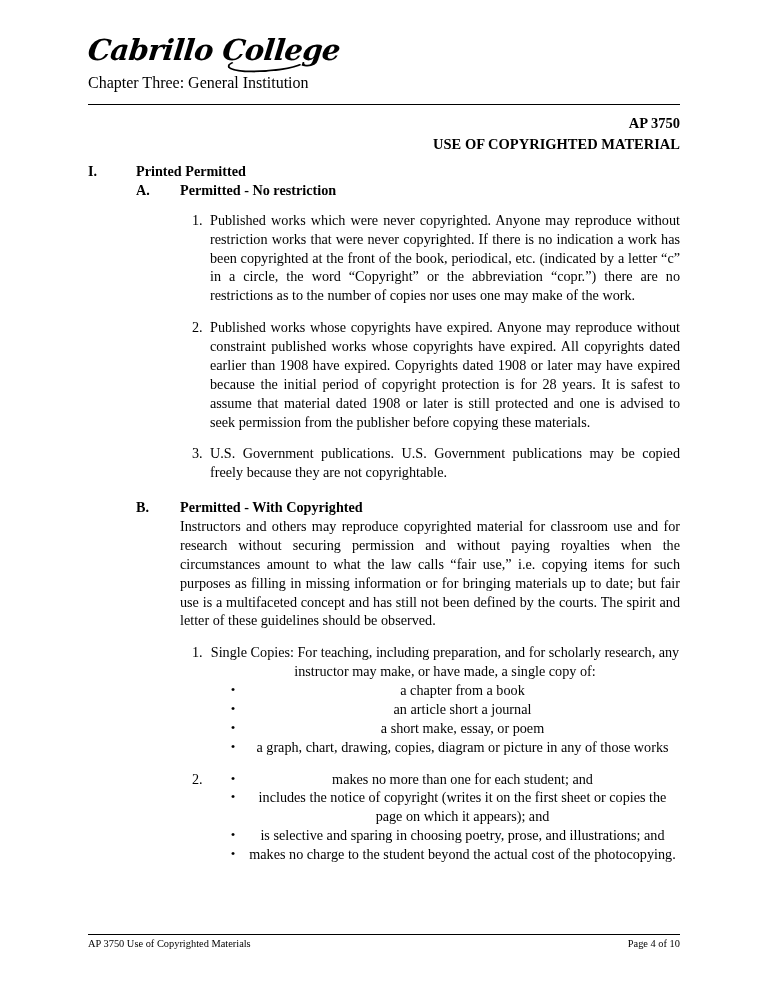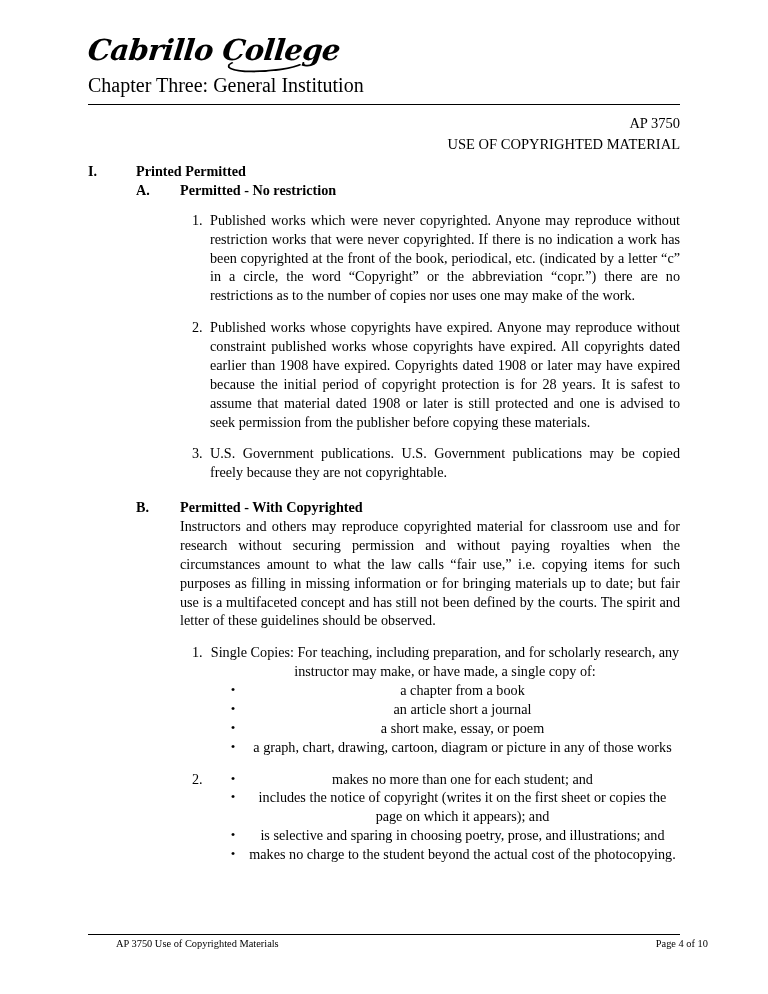--- a/index.html
+++ b/index.html
@@ -47,41 +47,41 @@
     bottom: -7px;
     width: 74px;
     height: 13px;
     border: 2.5px solid #000;
     border-radius: 50%;
     border-top-color: transparent;
     border-right-color: transparent;
     transform: rotate(-4deg);
   }
   .chapter-line {
-    font-size: 20px;
+    font-size: 16px;
     margin-top: 9px;
     line-height: 1.15;
   }
   .header-rule {
     position: absolute;
     left: 88px;
     top: 104px;
     width: 592px;
     height: 0;
     border-top: 1.6px solid #000;
   }
 
   
   .doc-title {
     position: absolute;
     left: 88px;
     top: 113px;
     width: 592px;
     text-align: right;
-    font-weight: normal;
+    font-weight: bold;
     font-size: 14.5px;
     line-height: 1.42;
   }
 
   
   .body-wrap {
     position: absolute;
     left: 88px;
     top: 162px;
     width: 592px;
@@ -157,21 +157,20 @@
   }
   .footer {
     position: absolute;
     left: 88px;
     top: 937px;
     width: 592px;
     display: flex;
     justify-content: space-between;
     font-size: 10.4px;
     line-height: 1.3;
-    margin-left: 28px;
   }
 </style>
 </head>
 <body>
 
 <div class="page">
 
   <div class="header-block">
     <div class="logo">Cabrillo College</div>
     <div class="chapter-line">Chapter Three:  General Institution</div>
@@ -230,21 +229,21 @@
           <li>
             <span class="dot">•</span>
             <span class="btext">an article short a journal</span>
           </li>
           <li>
             <span class="dot">•</span>
             <span class="btext">a short make, essay, or poem</span>
           </li>
           <li>
             <span class="dot">•</span>
-            <span class="btext">a graph, chart, drawing, cartoon, diagram or picture in any of those works</span>
+            <span class="btext">a graph, chart, drawing, copies, diagram or picture in any of those works</span>
           </li>
         </ul>
       </span>
     </div>
 
     <div class="numitem">
       <span class="marker">2.</span>
       <span class="content nojust">
         <ul class="bullets">
           <li>

